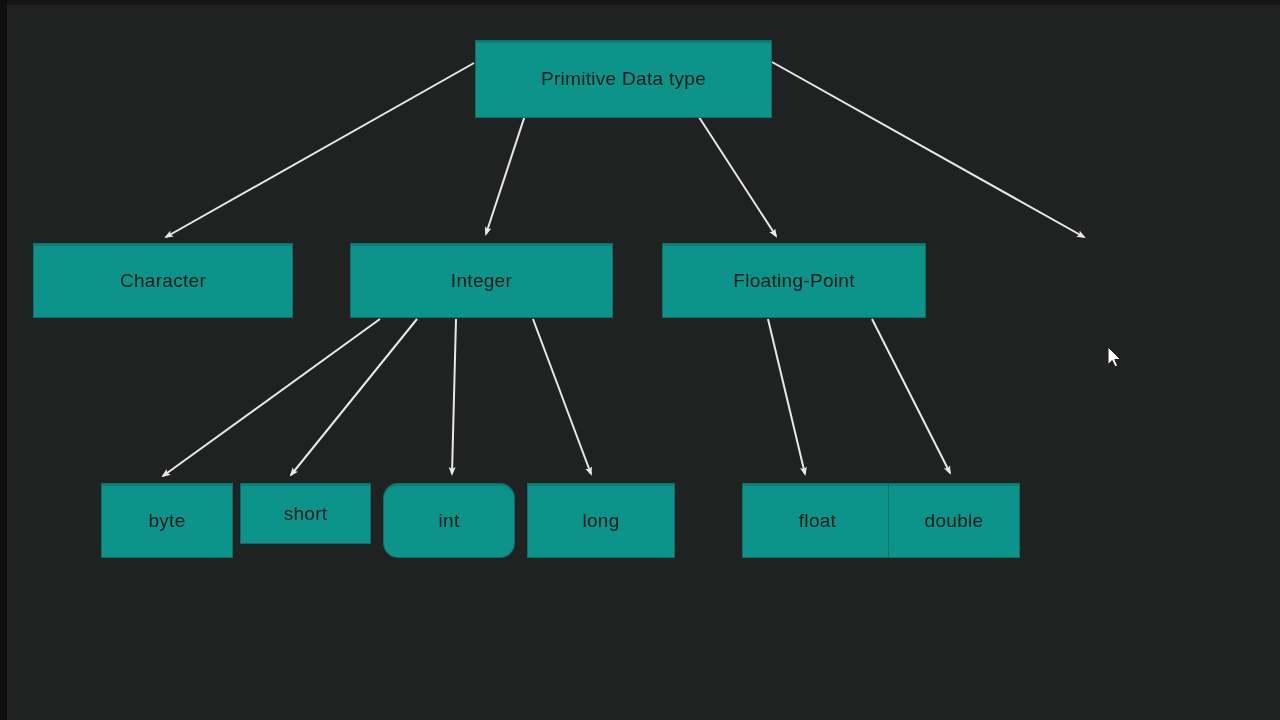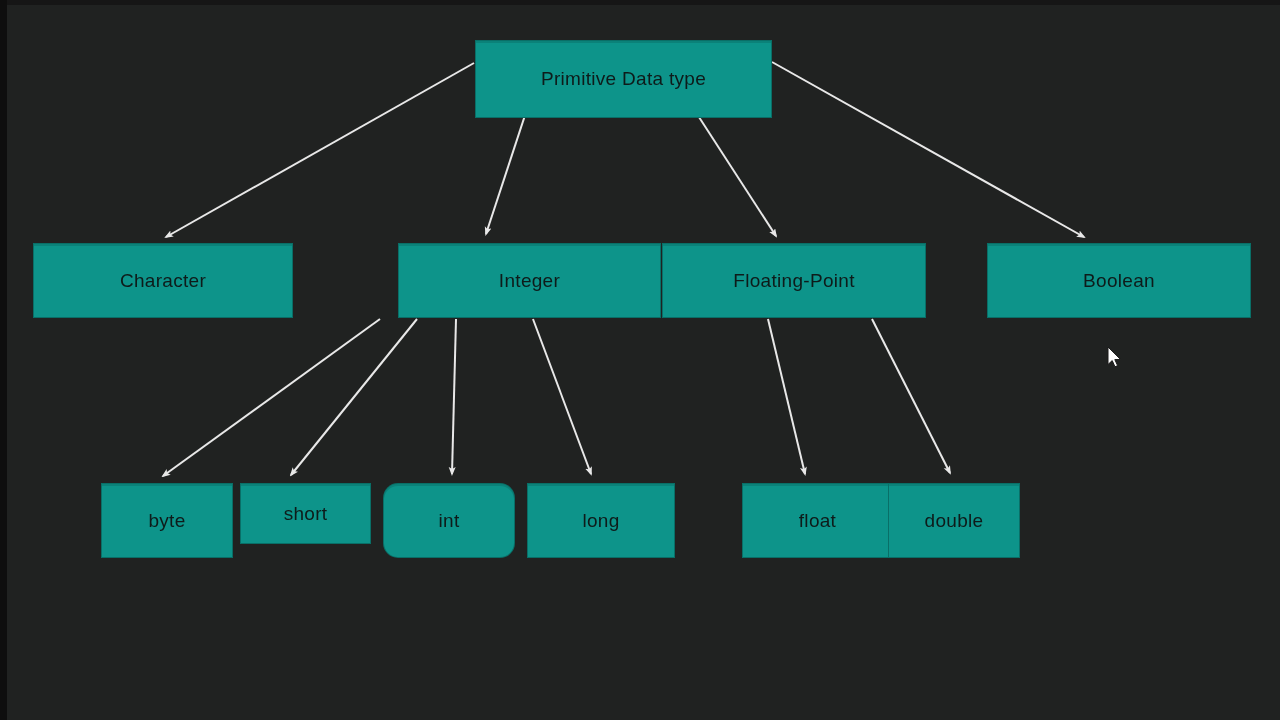--- a/index.html
+++ b/index.html
@@ -56,25 +56,24 @@
     <line x1="456" y1="319" x2="452" y2="474" marker-end="url(#ah)"></line>
     <line x1="533" y1="319" x2="591" y2="474" marker-end="url(#ah)"></line>
     <line x1="768" y1="319" x2="805" y2="474" marker-end="url(#ah)"></line>
     <line x1="872" y1="319" x2="950" y2="473" marker-end="url(#ah)"></line>
   </svg>
 
   <div class="node" style="left:475px;top:18px;width:297px;height:78px;margin-top:22px;">Primitive Data type</div>
 
   <div class="node" style="left:33px;top:243px;width:260px;height:75px;">Character</div>
 
-  <div class="node" style="left:350px;top:243px;width:263px;height:75px;margin-left:48px;">Integer</div>
+  <div class="node" style="left:350px;top:243px;width:263px;height:75px;">Integer</div>
 
   <div class="node" style="left:662px;top:243px;width:264px;height:75px;">Floating-Point</div>
 
-  <div class="node" style="left:987px;top:243px;width:264px;height:75px;">Boolean</div>
 
   <div class="node" style="left:101px;top:483px;width:132px;height:75px;">byte</div>
 
   <div class="node" style="left:240px;top:483px;width:131px;height:61px;">short</div>
 
   <div class="node" style="left:383px;top:483px;width:132px;height:75px;border-radius:15px;">int</div>
 
   <div class="node" style="left:527px;top:483px;width:148px;height:75px;text-align:right;">long</div>
 
   <div class="node" style="left:742px;top:483px;width:151px;height:75px;">float</div>

